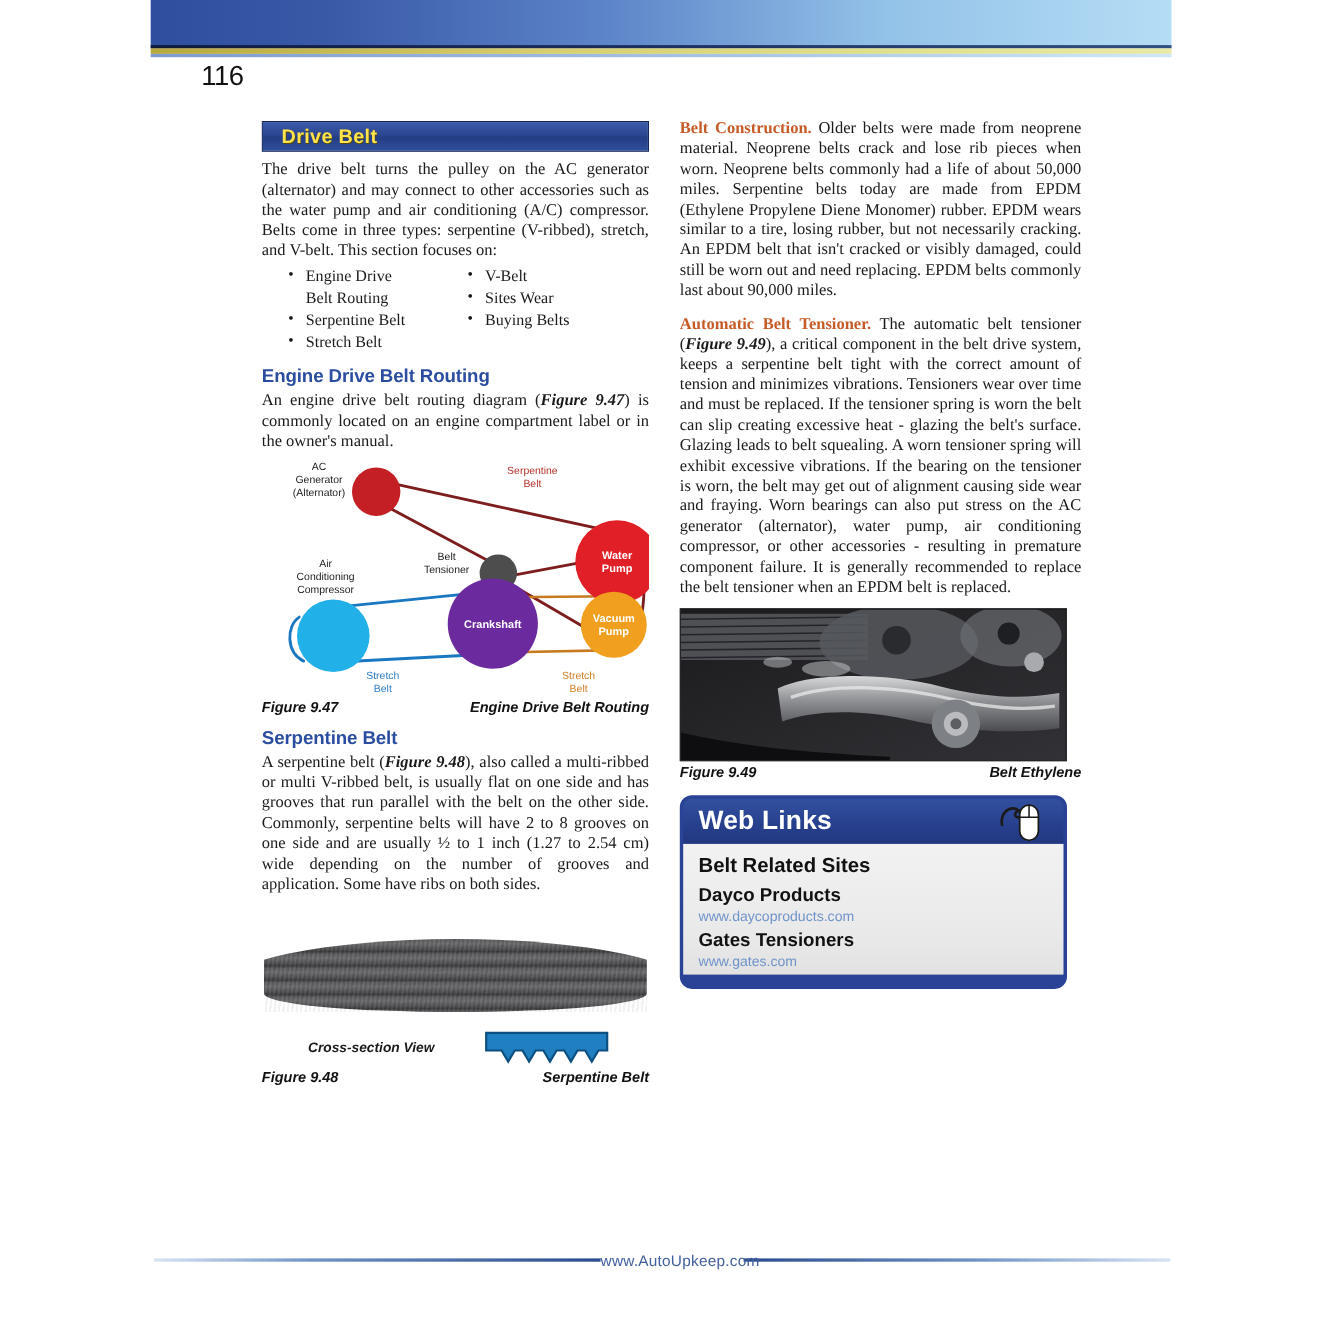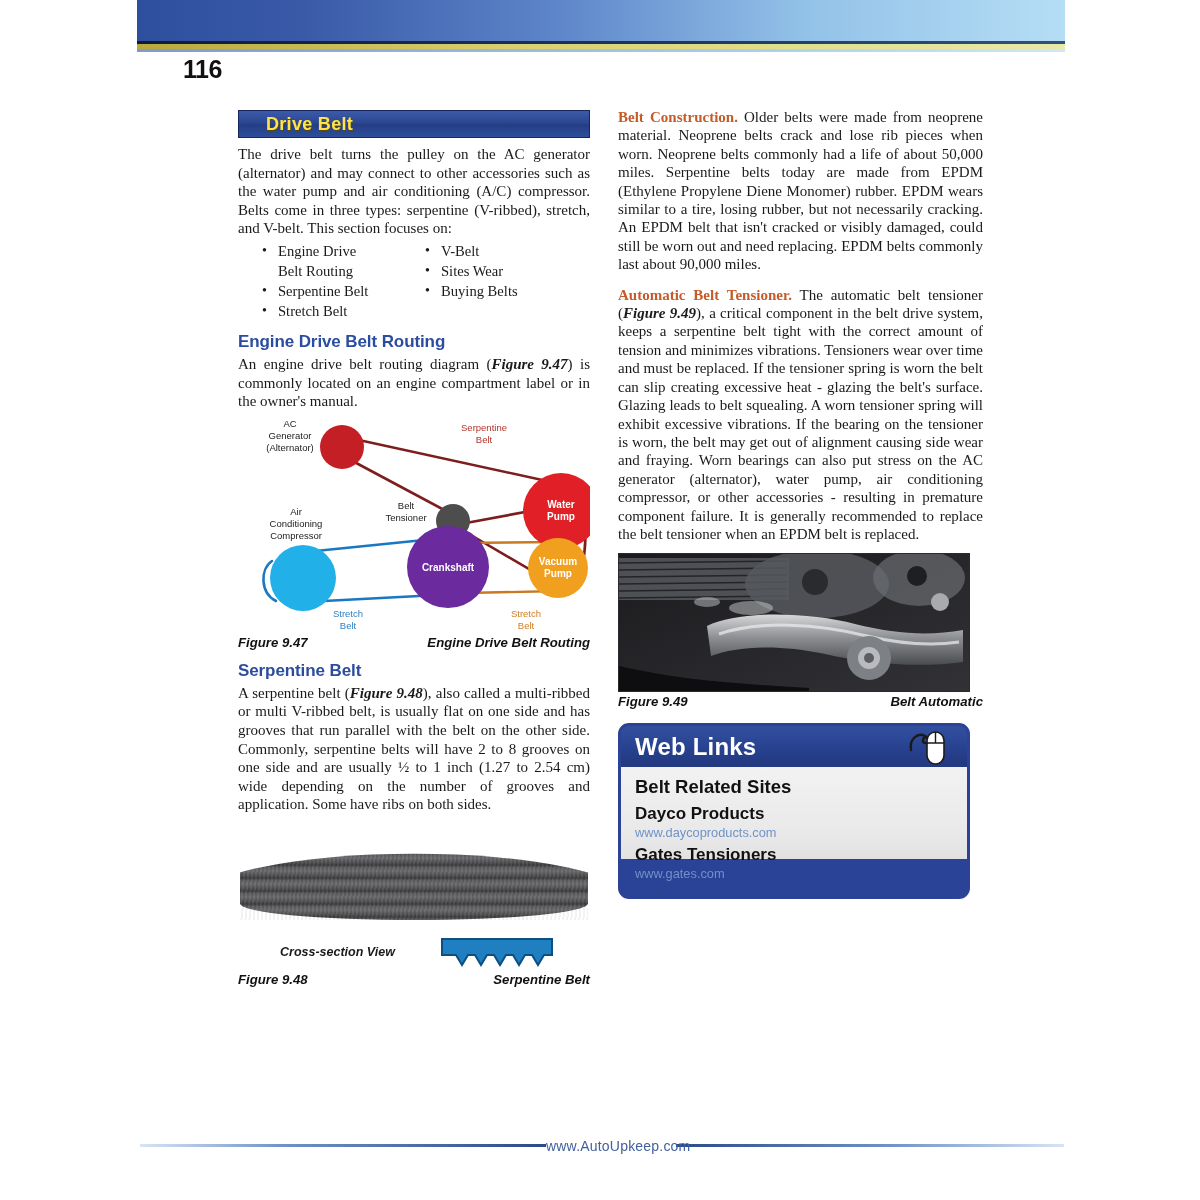--- a/index.html
+++ b/index.html
@@ -48,21 +48,21 @@
     height: 3px;
     background: linear-gradient(to right, #7e9bd0 0%, #a9c8e7 60%, #cfe7f7 100%);
   }
 
   
   .page-number {
     position: absolute;
     left: 183px;
     top: 55px;
     font-family: "Liberation Sans", sans-serif;
-    font-weight: bold;
+    font-weight: normal;
     font-size: 25px;
     color: #111111;
     letter-spacing: -0.5px;
   }
 
   
   .col-left {
     position: absolute;
     left: 238px;
     top: 110px;
@@ -84,21 +84,21 @@
     box-sizing: border-box;
     display: flex;
     align-items: center;
     margin-bottom: 7px;
   }
   .section-banner .title {
     font-family: "Liberation Sans", sans-serif;
     font-weight: bold;
     font-size: 18px;
     color: #ffe34d;
-    padding-left: 27px;
+    padding-left: 17px;
     letter-spacing: 0.3px;
     text-shadow: 0.5px 0.5px 0 #5a4a00;
   }
 
   
   .body-text {
     font-family: "Liberation Serif", serif;
     font-size: 15px;
     line-height: 18.6px;
     color: #1a1a1a;
@@ -257,21 +257,21 @@
     padding-left: 14px;
     letter-spacing: 0.2px;
   }
   .mouse-icon {
     position: absolute;
     right: 16px;
     top: 2px;
   }
   .weblinks-body {
     background: linear-gradient(to bottom, #f2f2f2 0%, #e9e9e9 70%, #e2e2e2 100%);
-    height: 92px;
+    height: 119px;
     padding: 9px 0 0 14px;
     box-sizing: border-box;
   }
   .wl-heading {
     font-family: "Liberation Sans", sans-serif;
     font-weight: bold;
     font-size: 18.5px;
     color: #111111;
     margin-bottom: 6px;
   }
@@ -500,21 +500,21 @@
 
       <ellipse cx="132" cy="54" rx="22" ry="7" fill="#c9cbcd" opacity="0.5"></ellipse>
       <ellipse cx="88" cy="48" rx="13" ry="5" fill="#d5d7d9" opacity="0.45"></ellipse>
 
       <path d="M0 112 C 60 126 120 130 190 134 L 190 137 L 0 137 Z" fill="#0e0e10"></path>
     </svg>
   </div>
 
   <div class="fig-caption">
     <span>Figure 9.49</span>
-    <span>Belt Automatic</span>
+    <span>Belt Ethylene</span>
   </div>
 
   <div class="weblinks">
     <div class="weblinks-header">
       <span class="wl-title">Web Links</span>
       <span class="mouse-icon">
         <svg width="44" height="40" viewBox="0 0 44 40" xmlns="http://www.w3.org/2000/svg">
           <path d="M4 22 C 2 12 10 4 18 8 C 24 11 22 16 18 15 C 14 14 16 9 20 9" stroke="#1a1a1a" stroke-width="2.4" fill="none" stroke-linecap="round"></path>
           <rect x="20" y="4" width="17" height="32" rx="8.5" fill="#ffffff" stroke="#1b1b1b" stroke-width="1.6"></rect>
           <line x1="28.5" y1="4" x2="28.5" y2="15" stroke="#1b1b1b" stroke-width="1.4"></line>

